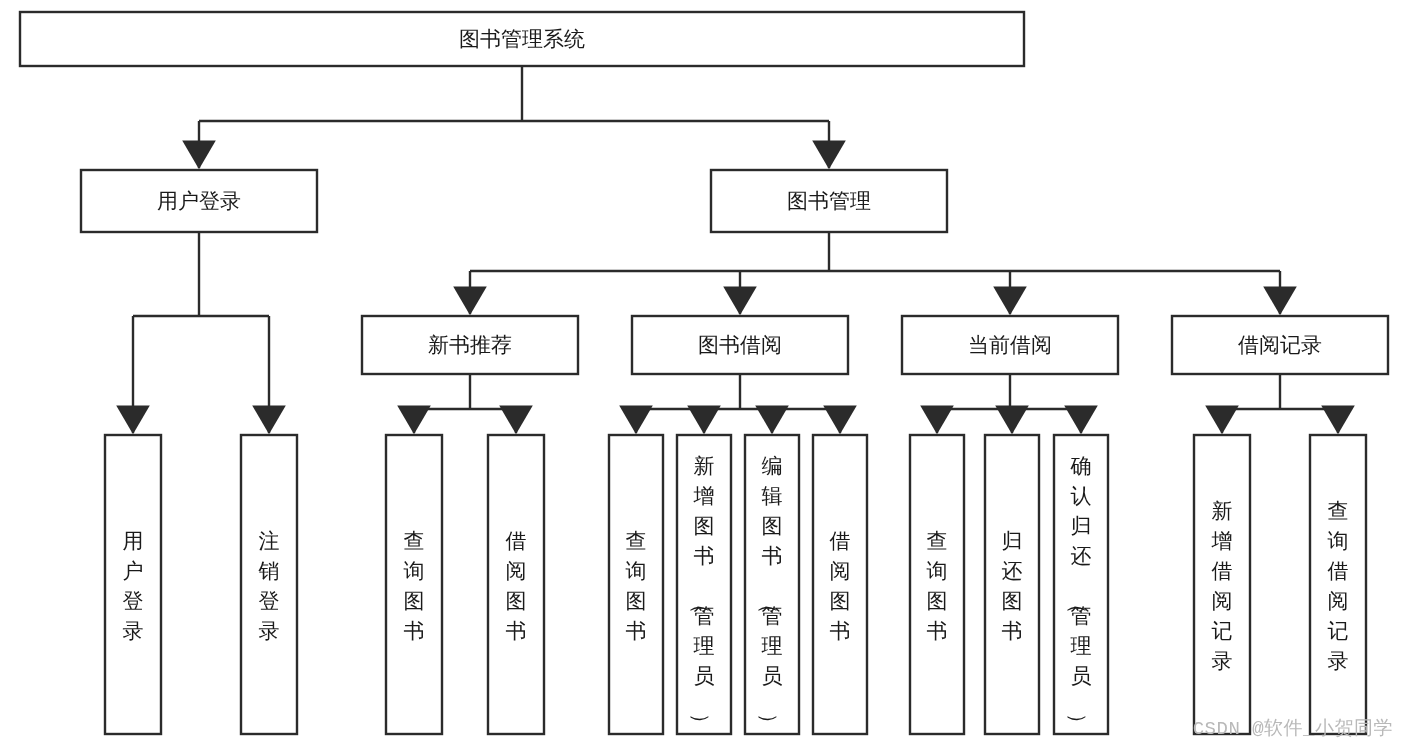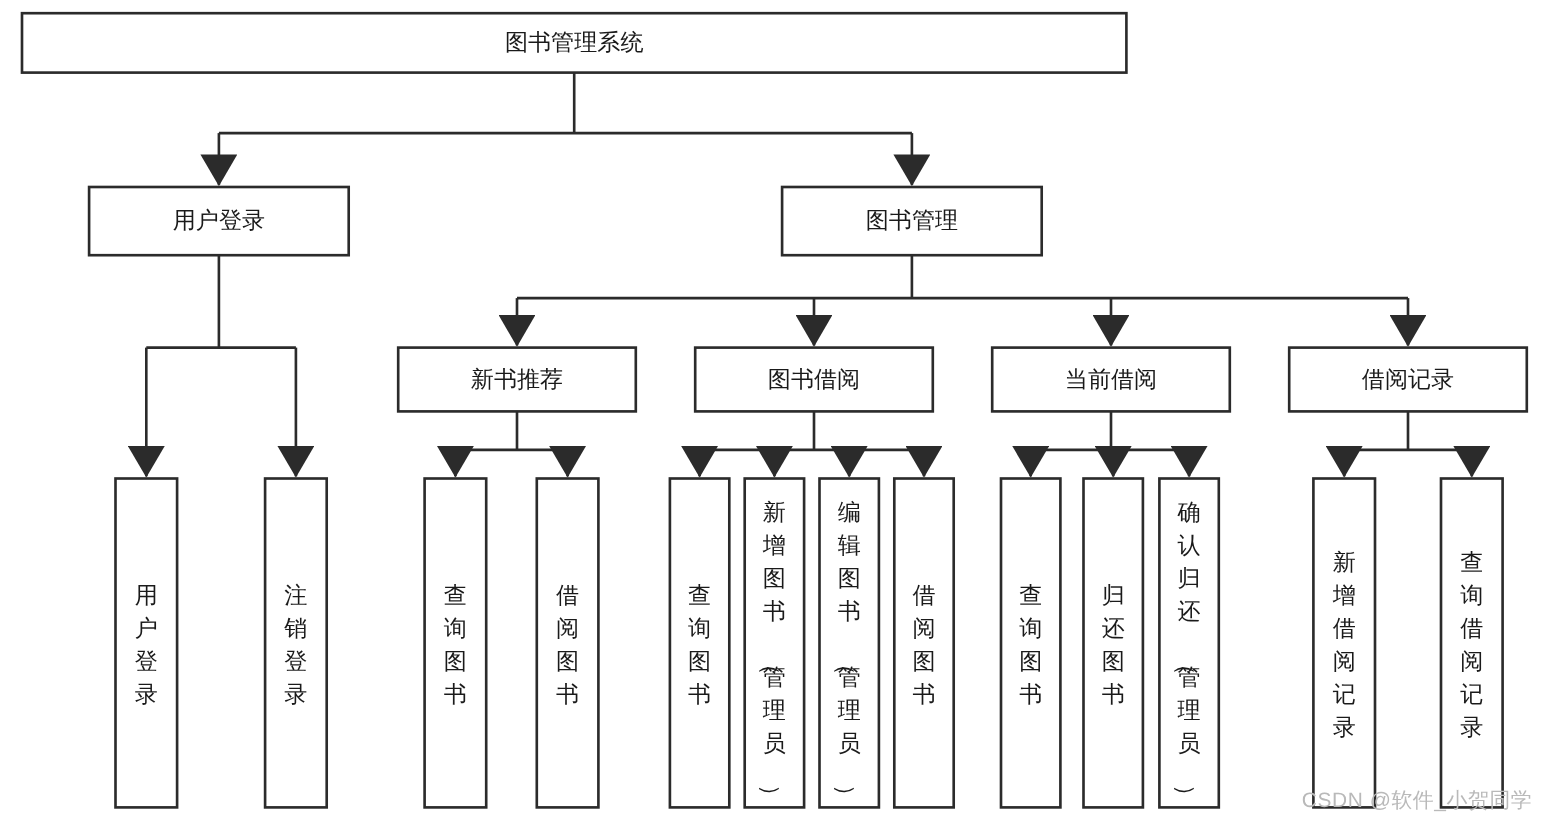--- a/index.html
+++ b/index.html
@@ -46,21 +46,21 @@
     stroke-linecap: butt;
   }
   .arrow-head {
     fill: #2b2b2b;
     stroke: none;
   }
   .watermark {
     position: absolute;
     right: 12px;
     bottom: 6px;
-    font-family: Liberation Sans, sans-serif;
+    font-family: Liberation Mono, monospace;
     font-size: 19px;
     color: #b9b9b9;
     white-space: nowrap;
     letter-spacing: 0.5px;
   }
 </style>
 </head>
 <body>
 
 <div id="chart-root">

